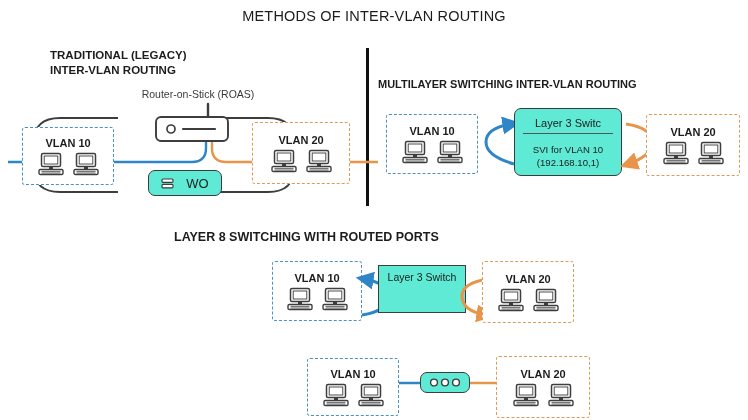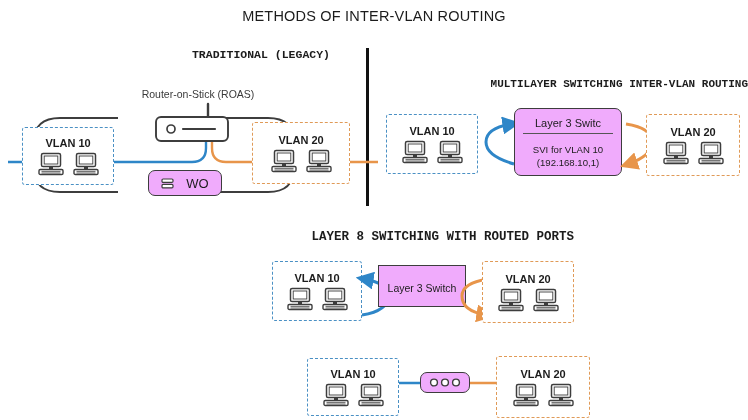--- a/index.html
+++ b/index.html
@@ -20,25 +20,24 @@
   
   .main-title {
     top: 8px; left: 0; width: 748px;
     text-align: center;
     font-size: 14.5px;
     font-weight: normal;
     letter-spacing: 0.2px;
     color: #1c1c1c;
   }
   .sec-title {
-    text-align: right;
+    text-align: left;
     font-weight: bold;
     color: #1c1c1c;
     line-height: 1.28;
-    font-family: Liberation Mono, monospace;
   }
   .sec-title.left-title {
     top: 48px; left: 50px; width: 280px;
     font-size: 11.5px;
   }
   .sec-subtitle {
     top: 88px; left: 58px; width: 280px;
     text-align: center;
     font-size: 10.5px;
     color: #3a3a3a;
@@ -77,21 +76,21 @@
     color: #1c1c1c;
     margin-bottom: 3px;
     white-space: nowrap;
   }
   .pc-row { display: flex; gap: 9px; align-items: flex-end; }
 
   
   .dev-box {
     box-sizing: border-box;
     border: 1.8px solid #3d3d3d;
-    background: #f0abfc;
+    background: #5eead4;
     display: flex;
     flex-direction: column;
     align-items: center;
     justify-content: center;
   }
   .rounded-sm { border-radius: 7px; }
   .switch-text {
     font-size: 10.5px;
     color: #1c1c1c;
     white-space: nowrap;
@@ -120,20 +119,21 @@
 </style>
 </head>
 <body>
 
 <div class="abs main-title">METHODS OF INTER-VLAN ROUTING</div>
 
 <div class="abs divider"></div>
 
 <div class="abs sec-title left-title">
   <div>TRADITIONAL (LEGACY)</div>
+  <div>INTER-VLAN ROUTING</div>
 </div>
 <div class="abs sec-subtitle">Router-on-Stick (ROAS)</div>
 
 <svg class="abs" style="top:100px; left:20px; width:346px; height:110px;">
 
   <path d="M 98 18 L 40 18 Q 14 18 14 42 L 14 68 Q 14 92 40 92 L 98 92" fill="none" stroke="#3d3d3d" stroke-width="1.8"></path>
 
   <path d="M 190 18 L 248 18 Q 274 18 274 42 L 274 68 Q 274 92 248 92 L 190 92" fill="none" stroke="#3d3d3d" stroke-width="1.8"></path>
 
   <path d="M -12 62 L 172 62 Q 186 62 186 48 L 186 30" fill="none" stroke="#2e86c8" stroke-width="2.4"></path>
@@ -301,21 +301,21 @@
 
 <svg class="abs" style="top:273px; left:360px; width:34px; height:50px;">
   <defs>
     <marker id="mb2" markerWidth="6" markerHeight="6" refX="3.2" refY="3" orient="auto">
       <path d="M0,0 L6,3 L0,6 Z" fill="#2e86c8"></path>
     </marker>
   </defs>
   <path d="M 2 42 Q 28 38 28 23 Q 28 10 4 6" fill="none" stroke="#2e86c8" stroke-width="3" marker-end="url(#mb2)"></path>
 </svg>
 
-<div class="abs dev-box" style="top:265px; left:378px; width:88px; height:42px;justify-content:flex-end;">
+<div class="abs dev-box" style="top:265px; left:378px; width:88px; height:48px;">
   <div class="switch-text" style="position:relative; top:-12px;">Layer 3 Switch</div>
 </div>
 
 <svg class="abs" style="top:273px; left:456px; width:34px; height:50px;">
   <defs>
     <marker id="mo2" markerWidth="6" markerHeight="6" refX="3.2" refY="3" orient="auto">
       <path d="M0,0 L6,3 L0,6 Z" fill="#e8954a"></path>
     </marker>
   </defs>
   <path d="M 32 6 Q 6 10 6 23 Q 6 38 30 42" fill="none" stroke="#e8954a" stroke-width="3" marker-end="url(#mo2)"></path>

